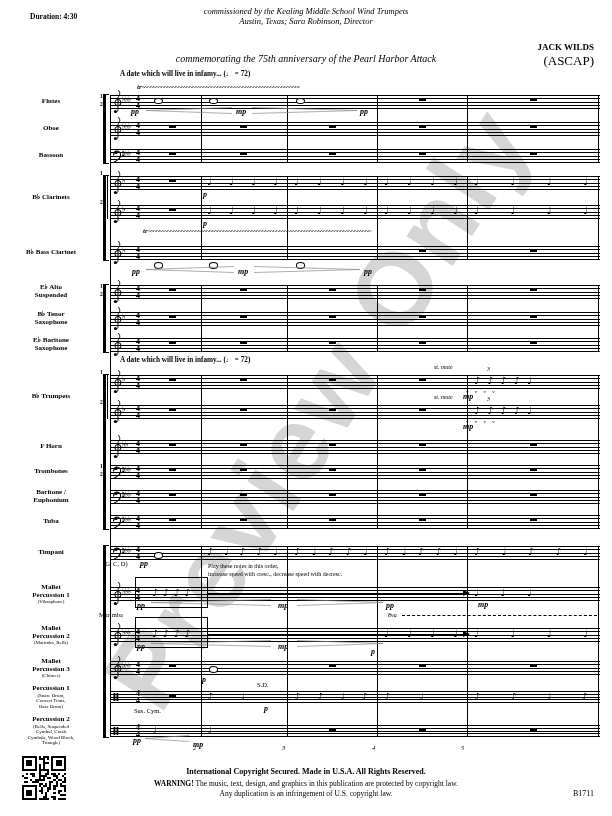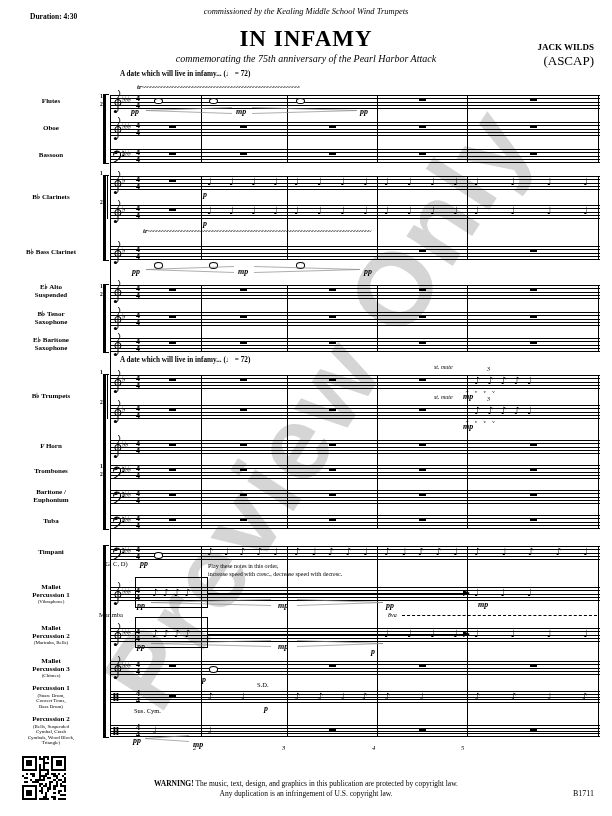--- a/index.html
+++ b/index.html
@@ -60,21 +60,21 @@
 </style>
 </head>
 <body>
 
 <div class="page">
   <div class="wm">Preview Only</div>
 
   <div class="layer">
     <div class="abs hdr-dur" style="left:30px;top:12px;">Duration: 4:30</div>
     <div class="abs ctr it hdr-comm" style="top:6px;">commissioned by the Kealing Middle School Wind Trumpets</div>
-    <div class="abs ctr hdr-title" style="top:26px;">IN INFAMY</div>
+    <div class="abs ctr it hdr-comm" style="top:16px;">Austin, Texas; Sara Robinson, Director</div>
     <div class="abs ctr it hdr-sub" style="top:53px;">commemorating the 75th anniversary of the Pearl Harbor Attack</div>
     <div class="abs hdr-comp" style="top:42px;">JACK WILDS</div>
     <div class="abs hdr-ascap" style="top:53px;">(ASCAP)</div>
   </div>
 
   <div class="layer" id="score">
       <div class="bar" style="left: 110px; top: 95px; height: 642px;"></div>
       <div class="brk" style="left: 103px; top: 95px; height: 68px;"></div>
       <div class="bar" style="left: 201px; top: 95px; height: 68px;"></div>
       <div class="bar" style="left: 287px; top: 95px; height: 68px;"></div>
@@ -658,20 +658,21 @@
         <line x1="0" y1="3.5" x2="44" y2="6.5"></line>
       </svg>
       <div class="bx" style="left: 135px; top: 577px; width: 71px; height: 29px;"></div>
       <div class="bx" style="left: 135px; top: 617px; width: 71px; height: 29px;"></div>
       <div class="arrow" style="left: 207px; top: 593px; width: 262px;"></div>
       <div class="arrow" style="left: 207px; top: 634px; width: 262px;"></div>
       <div class="odash" style="left: 402px; top: 615px; width: 195px;"></div>
     </div>
 
   <div class="layer">
+    <div class="abs ctr ftr1" style="top:767px;">International Copyright Secured.   Made in U.S.A.   All Rights Reserved.</div>
     <div class="abs ctr ftr2" style="top:779px;">
       <span class="b">WARNING!</span><span> The music, text, design, and graphics in this publication are protected by copyright law.</span>
     </div>
     <div class="abs ctr ftr2" style="top:789px;">Any duplication is an infringement of U.S. copyright law.</div>
     <div class="abs plate" style="right:18px;top:789px;">B1711</div>
     <svg class="abs" id="qr" style="left:22px;top:756px;" width="44" height="44" viewBox="0 0 21 21" shape-rendering="crispEdges">
         <rect x="0" y="0" width="21" height="21" fill="#fff"></rect>
         <rect x="8" y="0" width="1" height="1" fill="#000"></rect>
         <rect x="10" y="0" width="1" height="1" fill="#000"></rect>
         <rect x="11" y="0" width="1" height="1" fill="#000"></rect>

